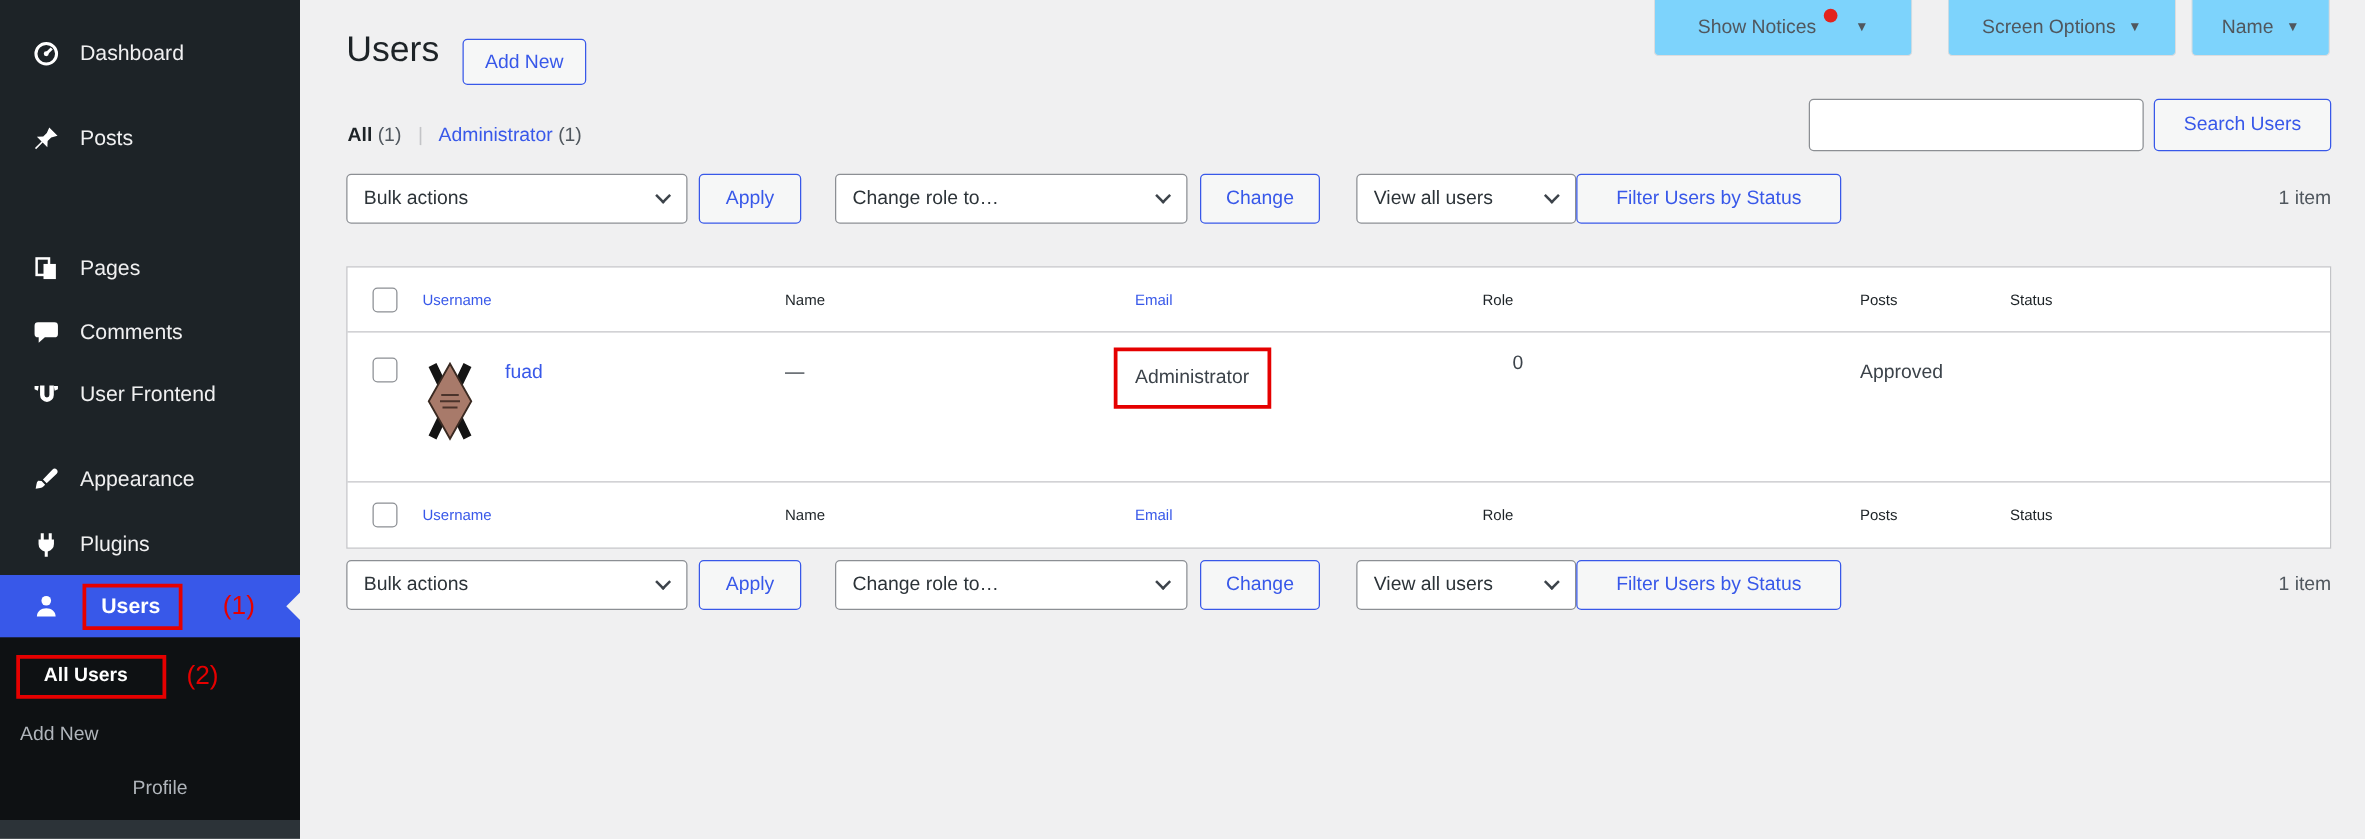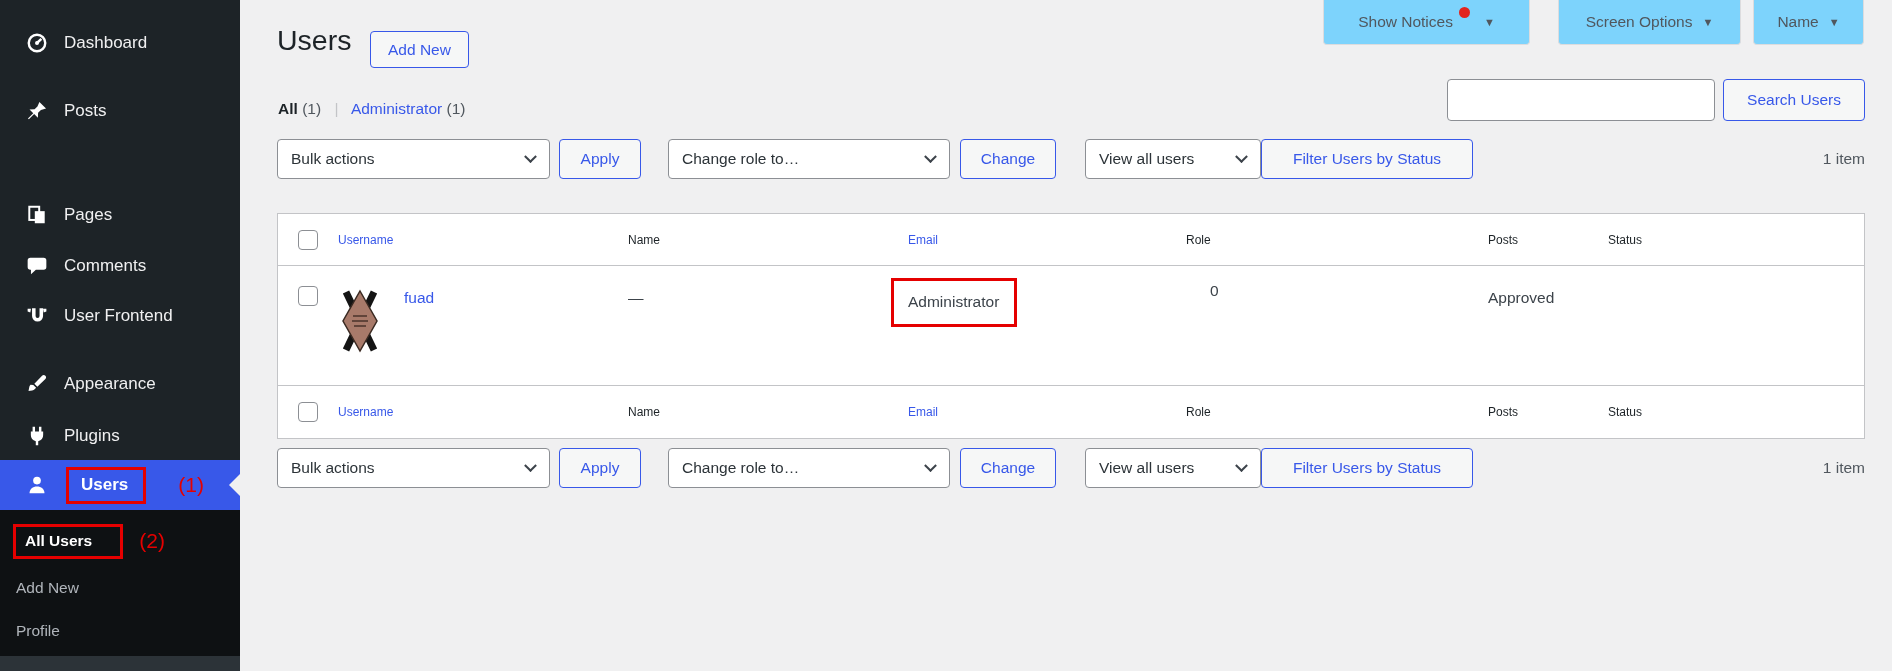--- a/index.html
+++ b/index.html
@@ -44,21 +44,21 @@
   .sidebar-bottom-strip {
     position: absolute; left: 0; top: 656px; width: 240px; height: 15px;
     background: #2c3338;
   }
 
   
   .red-box { border: 3px solid #e50000; display: inline-flex; align-items: center; }
   .ann-num { color: #e50000; font-size: 21px; margin-left: 16px; font-weight: 400; }
   .users-label-box { padding: 5px 15px 6px 12px; margin-left: 2px; }
   .allusers-label-box { padding: 5px 28px 6px 0; margin-left: -3px; }
-  .allusers-label-box .inner-pad { padding-left: 9px; }
+  .allusers-label-box .inner-pad { padding-left: 19px; }
 
   
   .content { position: absolute; left: 240px; top: 0; width: 1652px; height: 671px; }
 
   .screen-tab {
     position: absolute; top: 0; height: 45px;
     background: #7dd3fc; border: 1px solid #dcdcde; border-top: none;
     border-radius: 0 0 4px 4px;
     display: flex; align-items: center; justify-content: center; gap: 10px;
     color: #50575e; font-size: 15.5px; cursor: pointer;
@@ -231,21 +231,21 @@
   <div class="submenu-bg">
     <div class="submenu-item current" style="top:14px; position:absolute;">
       <span class="red-box allusers-label-box">
         <span class="inner-pad">All Users</span>
       </span>
       <span class="ann-num">(2)</span>
     </div>
     <div class="submenu-item" style="top:61px; position:absolute;">
       <span>Add New</span>
     </div>
-    <div class="submenu-item" style="top:104px; position:absolute;">
+    <div class="submenu-item" style="top:104px; position:absolute;justify-content:center;">
       <span>Profile</span>
     </div>
   </div>
 
   <div class="sidebar-bottom-strip"></div>
 </div>
 
 <div class="content">
 
   <div class="screen-tab" style="left:1083px; width:207px;">

